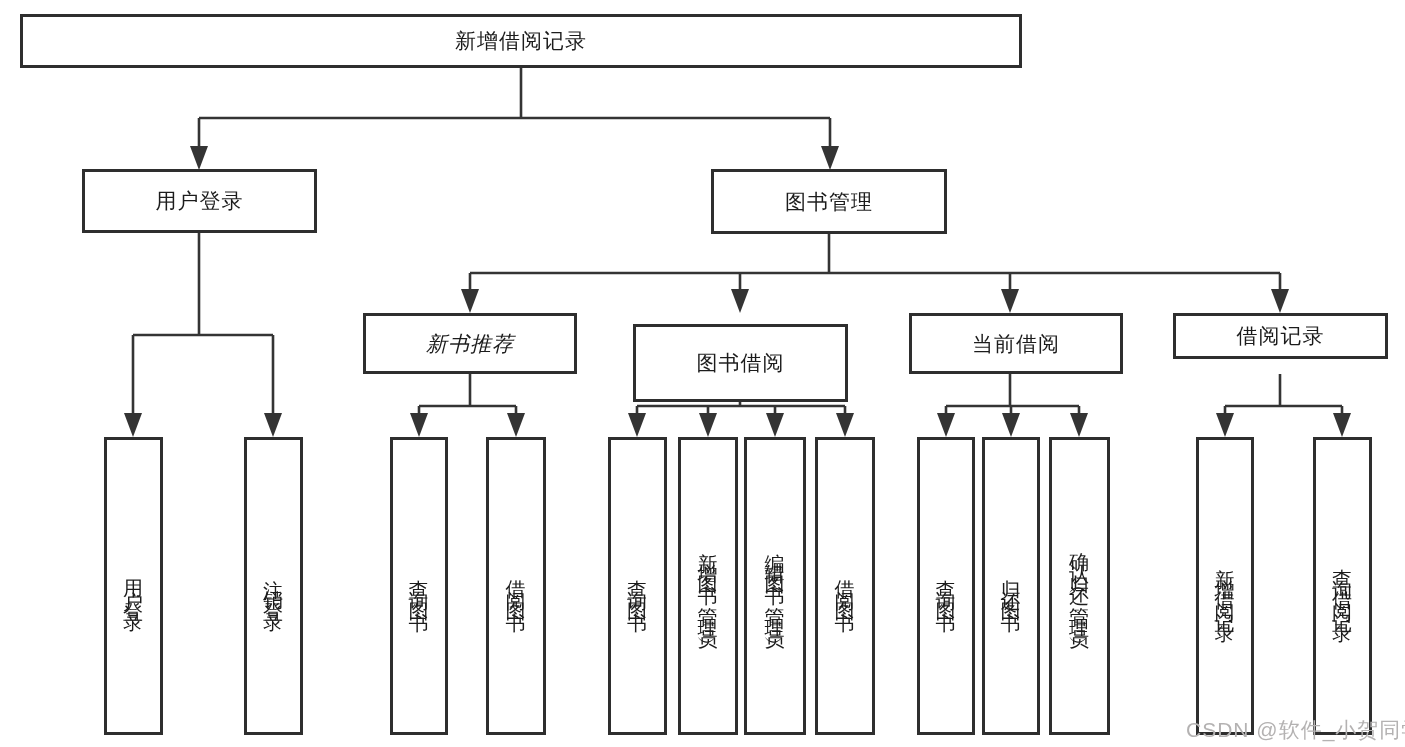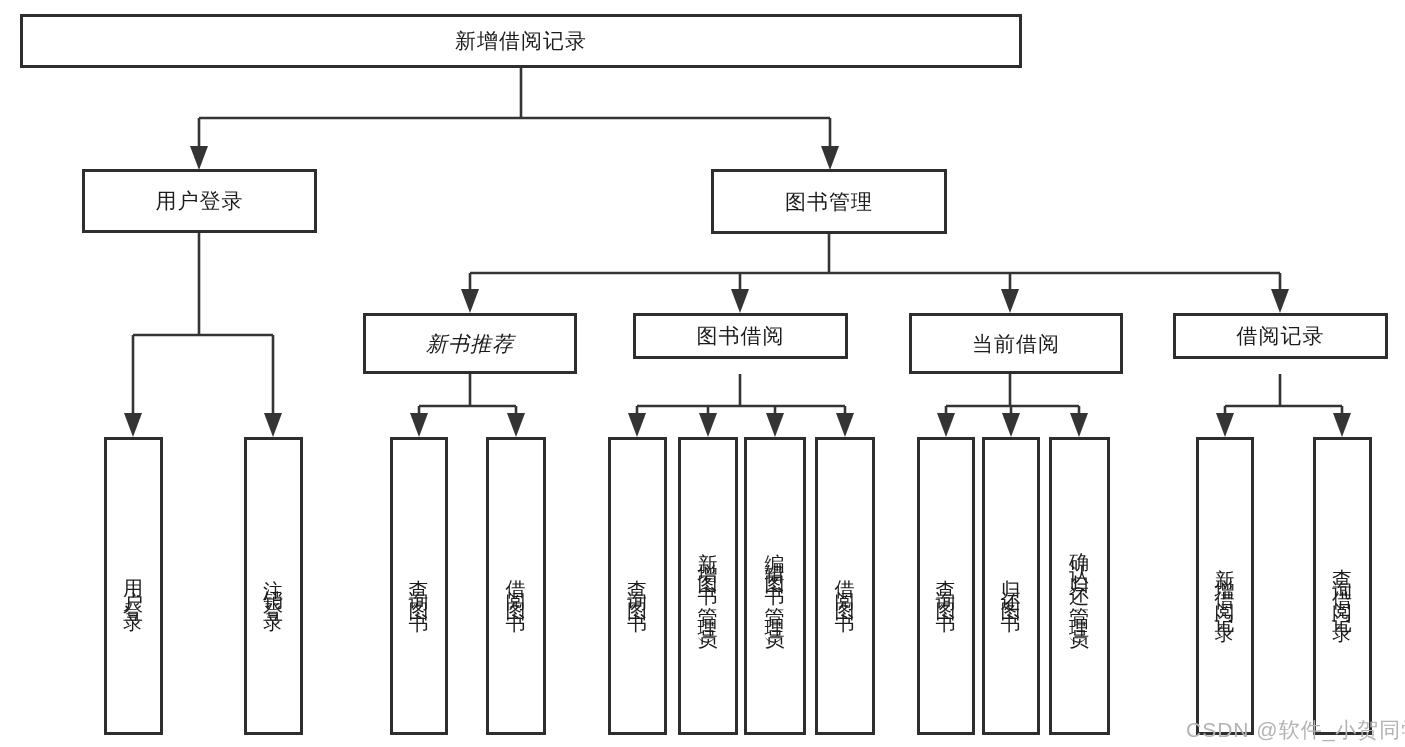--- a/index.html
+++ b/index.html
@@ -28,21 +28,21 @@
     writing-mode:vertical-rl;
     text-orientation:mixed;
     letter-spacing:11px;
     line-height:1;
   }
   
   .n-root{left:20px;top:14px;width:1002px;height:54px;}
   .n-user-login{left:82px;top:169px;width:235px;height:64px;}
   .n-book-mgmt{left:711px;top:169px;width:236px;height:65px;justify-content:center;}
   .n-new-rec{left:363px;top:313px;width:214px;height:61px;font-style:italic;}
-  .n-borrow{left:633px;top:313px;width:215px;height:46px;}
+  .n-borrow{left:633px;top:324px;width:215px;height:78px;}
   .n-current{left:909px;top:313px;width:214px;height:61px;}
   .n-records{left:1173px;top:313px;width:215px;height:46px;}
   
   .leaf{top:437px;height:298px;}
   .lf-1{left:104px;width:59px;}
   .lf-2{left:244px;width:59px;}
   .lf-3{left:390px;width:58px;}
   .lf-4{left:486px;width:60px;}
   .lf-5{left:608px;width:59px;}
   .lf-6{left:678px;width:60px;}

